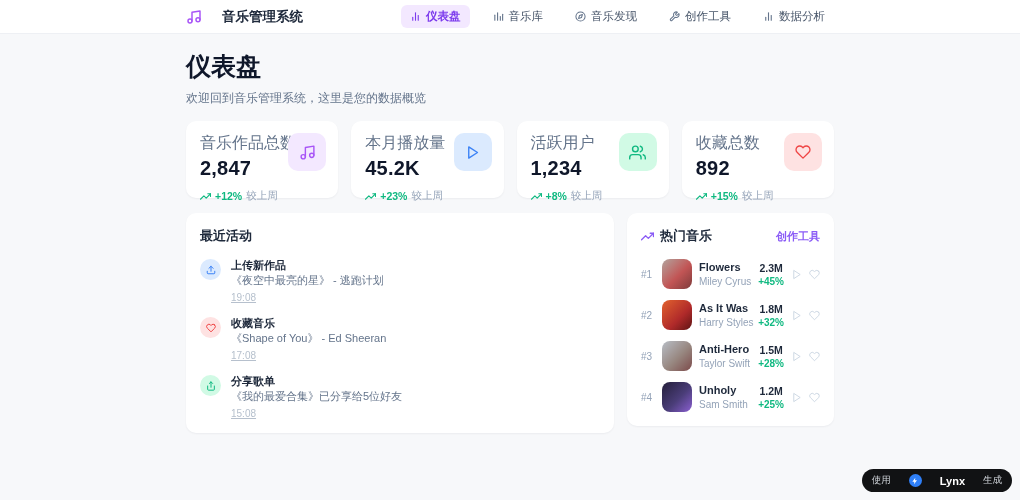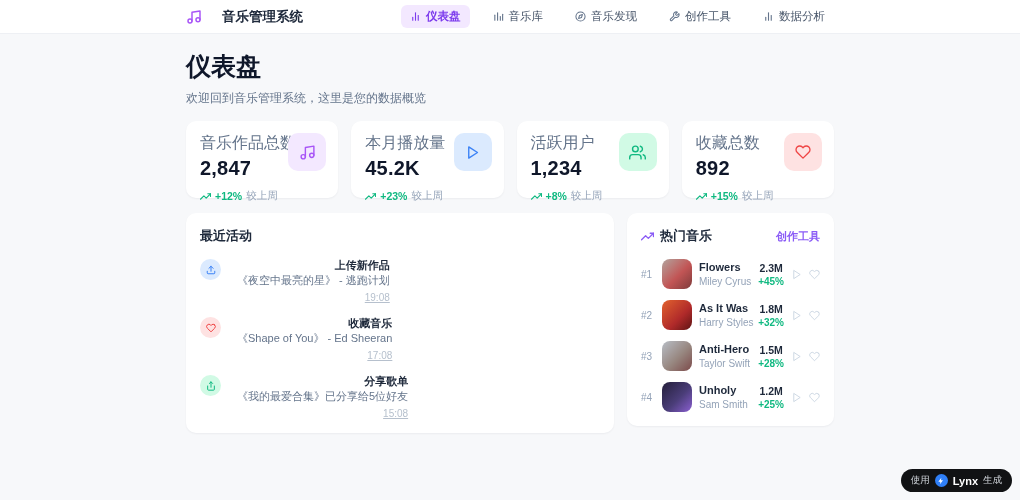--- a/index.html
+++ b/index.html
@@ -69,21 +69,21 @@
   .main-row { display: flex; gap: 13px; margin-top: 15px; align-items: flex-start; }
   .panel {
     background: #fff; border-radius: 10px; padding: 14px;
     box-shadow: 0 1px 2px rgba(16,24,40,.05);
   }
   .panel-activities { width: 428px; }
   .panel-hot { width: 207px; }
   .panel-title { font-size: 13px; font-weight: bold; color: #1e293b; }
 
   .activity-list { margin-top: 13px; display: flex; flex-direction: column; gap: 13px; }
-  .activity-item { display: flex; gap: 16px; cursor: pointer; text-align: right; }
+  .activity-item { display: flex; gap: 10px; cursor: pointer; }
   .act-ic {
     width: 21px; height: 21px; border-radius: 50%;
     display: flex; align-items: center; justify-content: center; flex: none;
     margin-top: 1px;
   }
   .act-blue   { background: #dbeafe; color: #3b82f6; }
   .act-red    { background: #fee2e2; color: #ef4444; }
   .act-green  { background: #d1fae5; color: #10b981; }
   .act-purple { background: #f3e8ff; color: #a855f7; }
   .act-action { font-size: 11px; font-weight: bold; color: #1e293b; }
@@ -107,21 +107,21 @@
   .song-artist { font-size: 10px; color: #94a3b8; margin-top: 3px; white-space: nowrap; }
   .song-stats { text-align: center; flex: none; }
   .song-plays { font-size: 10.5px; font-weight: bold; color: #1e293b; }
   .song-trend { font-size: 10px; font-weight: bold; color: #10b981; margin-top: 2px; }
   .song-btn { color: #cbd5e1; cursor: pointer; flex: none; background: none; border: none; padding: 0; }
 
   
   .lynx-badge {
     position: fixed; right: 8px; bottom: 8px;
     background: #111214; border-radius: 999px;
-    display: flex; align-items: center; gap: 5px;
+    display: flex; align-items: center; gap: 18px;
     padding: 5px 10px; cursor: pointer;
   }
   .lynx-ic {
     width: 13px; height: 13px; border-radius: 50%;
     background: #2f7ff7; color: #fff;
     display: flex; align-items: center; justify-content: center;
     font-size: 8px;
   }
   .lynx-side { font-size: 9.5px; color: #d1d5db; }
   .lynx-brand { font-size: 11px; font-weight: bold; color: #ffffff; }

